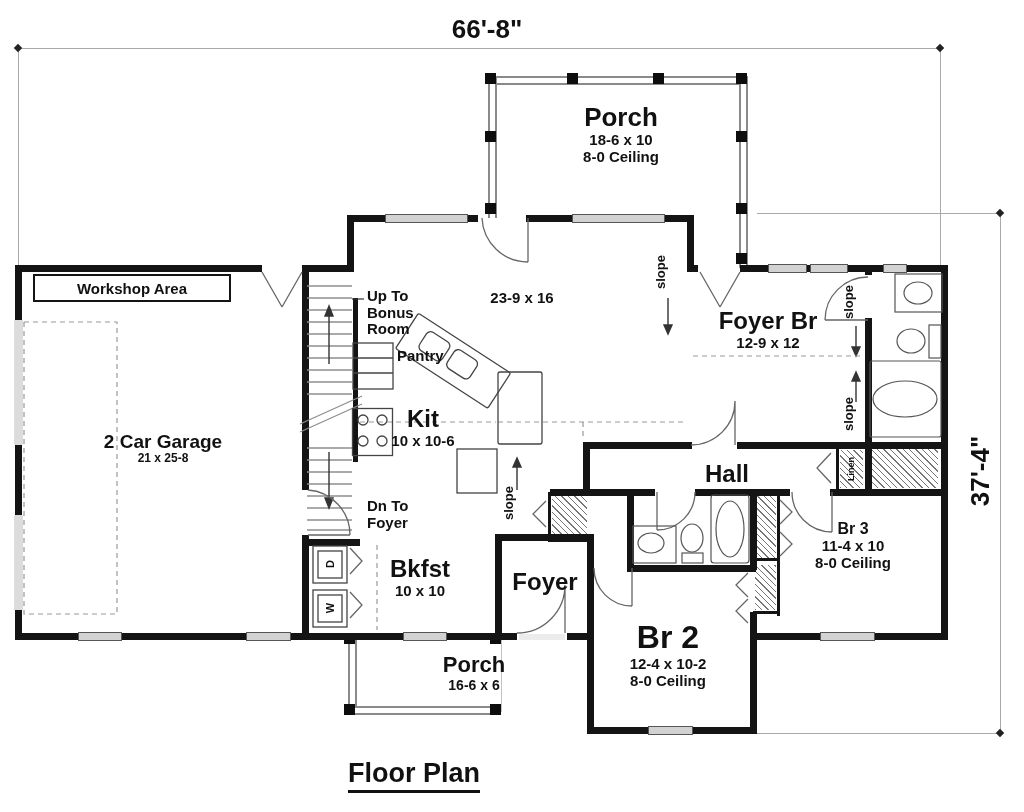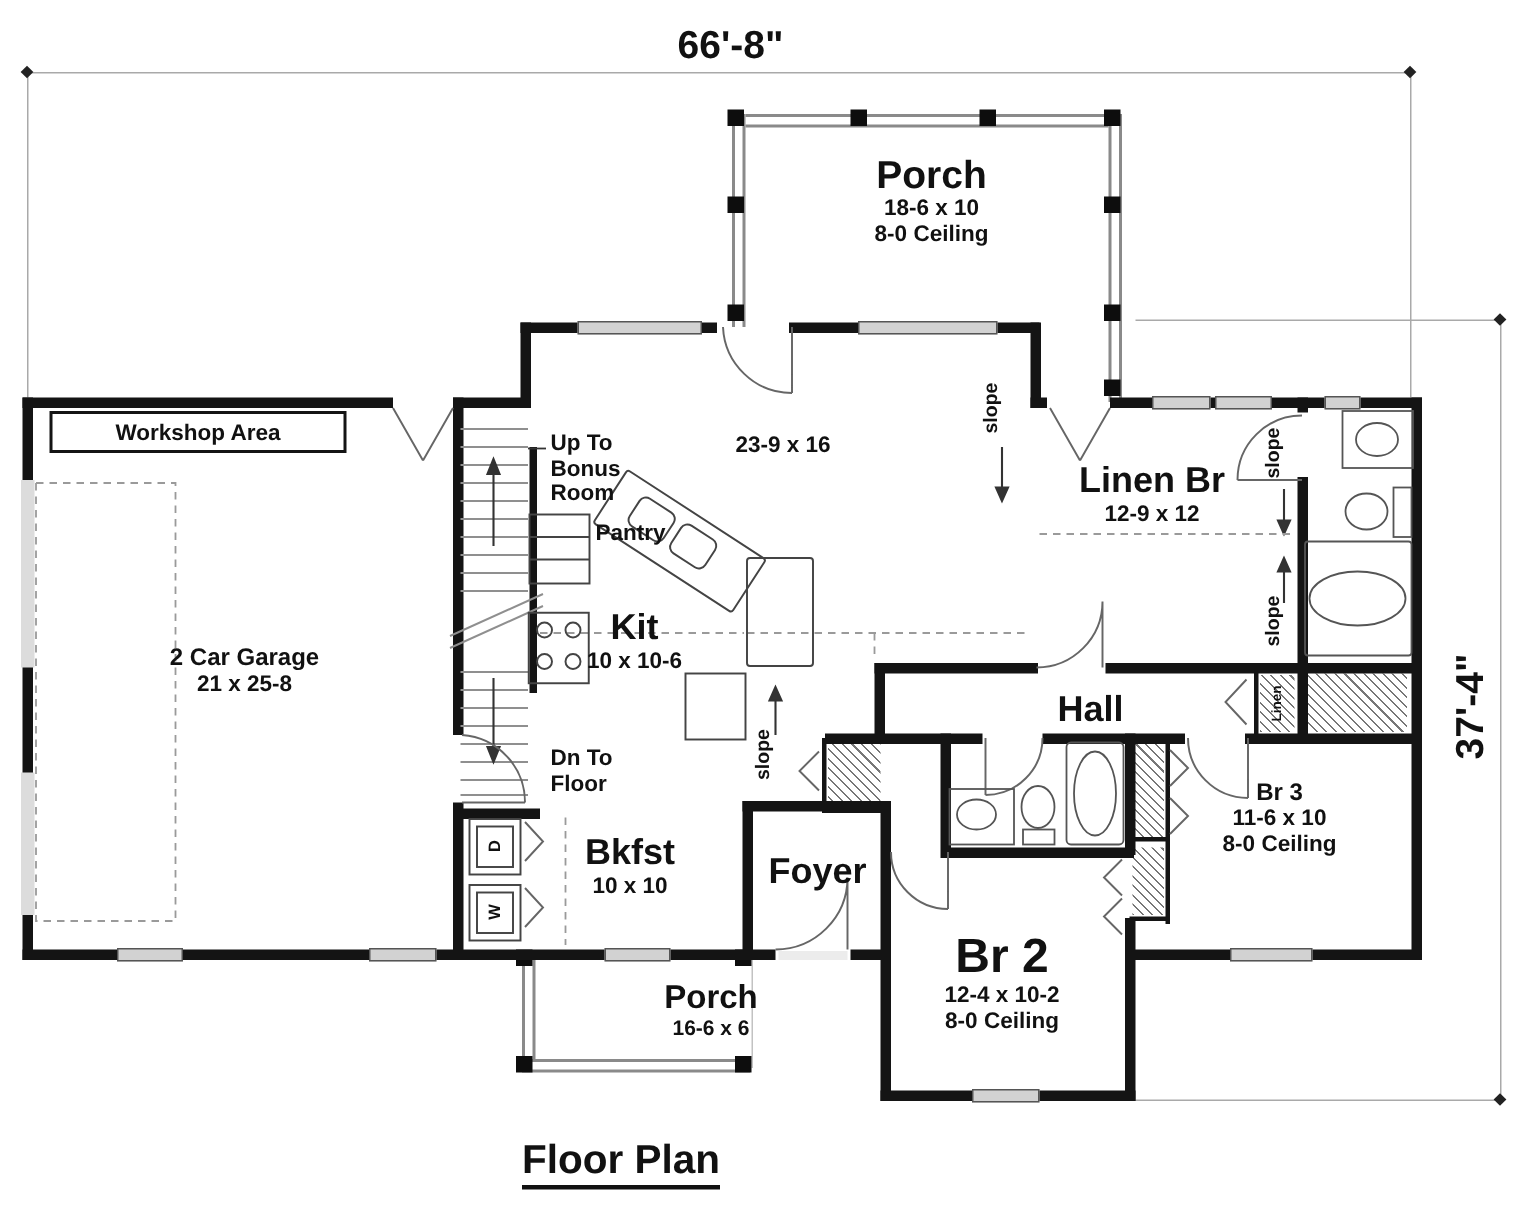--- a/index.html
+++ b/index.html
@@ -253,27 +253,27 @@
     <span style="font-size:26px">Porch</span>
     <span style="font-size:15px">18-6 x 10</span>
     <span style="font-size:15px">8-0 Ceiling</span>
   </div>
 
   <div class="lbl lc" style="left:522px;top:298px">
     <span style="font-size:15px">23-9 x 16</span>
   </div>
 
   <div class="lbl lc" style="left:768px;top:330px">
-    <span style="font-size:24px">Linen Br</span>
+    <span style="font-size:24px">Foyer Br</span>
     <span style="font-size:15px">12-9 x 12</span>
   </div>
 
   <div class="lbl lc" style="left:163px;top:448px">
-    <span style="font-size:16px">2 Car Garage</span>
-    <span style="font-size:15px">21 x 25-8</span>
+    <span style="font-size:19px">2 Car Garage</span>
+    <span style="font-size:12px">21 x 25-8</span>
   </div>
 
   <div class="lbl lc" style="left:423px;top:428px">
     <span style="font-size:24px">Kit</span>
     <span style="font-size:15px">10 x 10-6</span>
   </div>
 
   <div class="lbl lc" style="left:420px;top:578px">
     <span style="font-size:24px">Bkfst</span>
     <span style="font-size:15px">10 x 10</span>
@@ -282,41 +282,41 @@
   <div class="lbl lc" style="left:545px;top:582px">
     <span style="font-size:24px">Foyer</span>
   </div>
 
   <div class="lbl lc" style="left:727px;top:474px">
     <span style="font-size:24px">Hall</span>
   </div>
 
   <div class="lbl lc" style="left:853px;top:546px">
     <span style="font-size:16px">Br 3</span>
-    <span style="font-size:15px">11-6 x 10</span>
+    <span style="font-size:15px">11-4 x 10</span>
     <span style="font-size:15px">8-0 Ceiling</span>
   </div>
 
   <div class="lbl lc" style="left:668px;top:655px">
     <span style="font-size:32px">Br 2</span>
     <span style="font-size:15px">12-4 x 10-2</span>
     <span style="font-size:15px">8-0 Ceiling</span>
   </div>
 
   <div class="lbl lc" style="left:474px;top:673px">
     <span style="font-size:22px">Porch</span>
     <span style="font-size:14px">16-6 x 6</span>
   </div>
 
   <div class="lla" style="left:367px;top:288px">Up To
 Bonus
 Room</div>
   <div class="lla" style="left:397px;top:348px">Pantry</div>
   <div class="lla" style="left:367px;top:498px">Dn To
-Floor</div>
+Foyer</div>
   <span class="rot" style="left:851px;top:469px;font-size:9px">Linen</span>
   <span class="rot" style="left:660px;top:272px;font-size:13px">slope</span>
   <span class="rot" style="left:848px;top:302px;font-size:13px">slope</span>
   <span class="rot" style="left:848px;top:414px;font-size:13px">slope</span>
   <span class="rot" style="left:508px;top:503px;font-size:13px">slope</span>
   <span class="rot" style="left:330px;top:564px;font-size:11px">D</span>
   <span class="rot" style="left:330px;top:608px;font-size:11px">W</span>
 
   <div class="lbl lc" style="left:487px;top:30px">
     <span style="font-size:26px">66'-8"</span>

